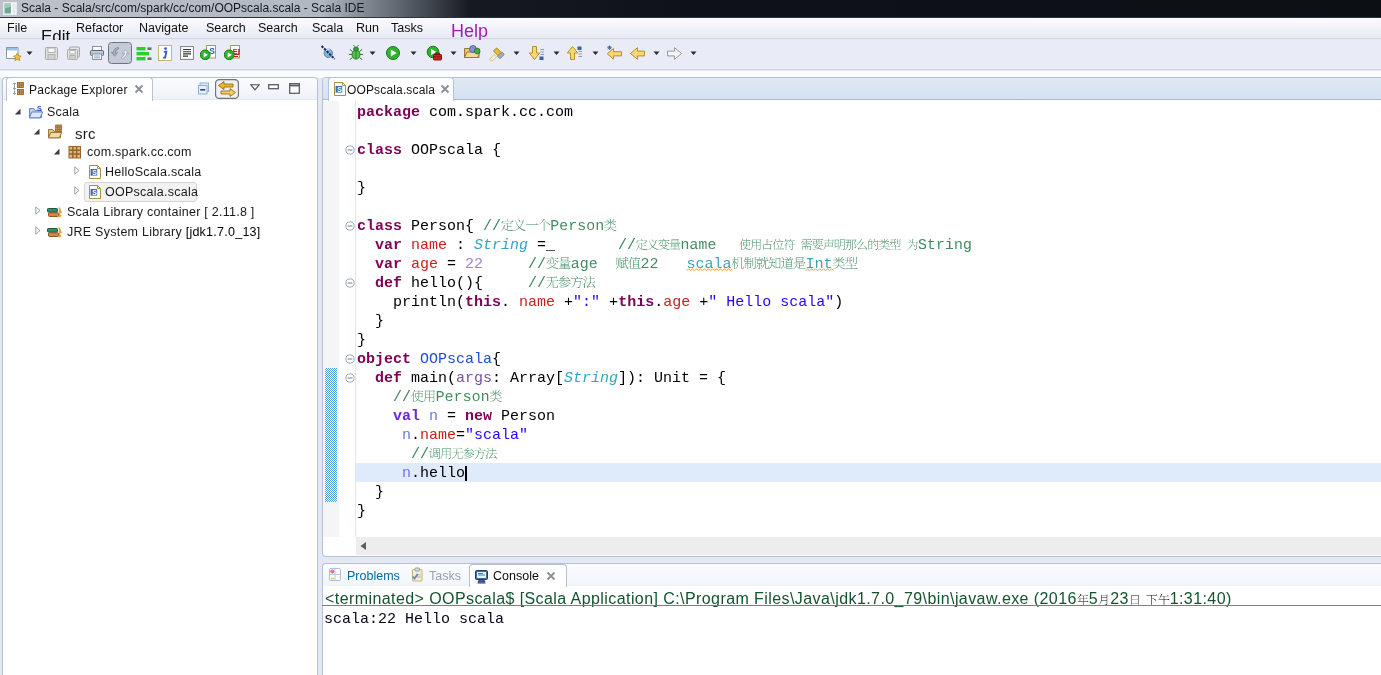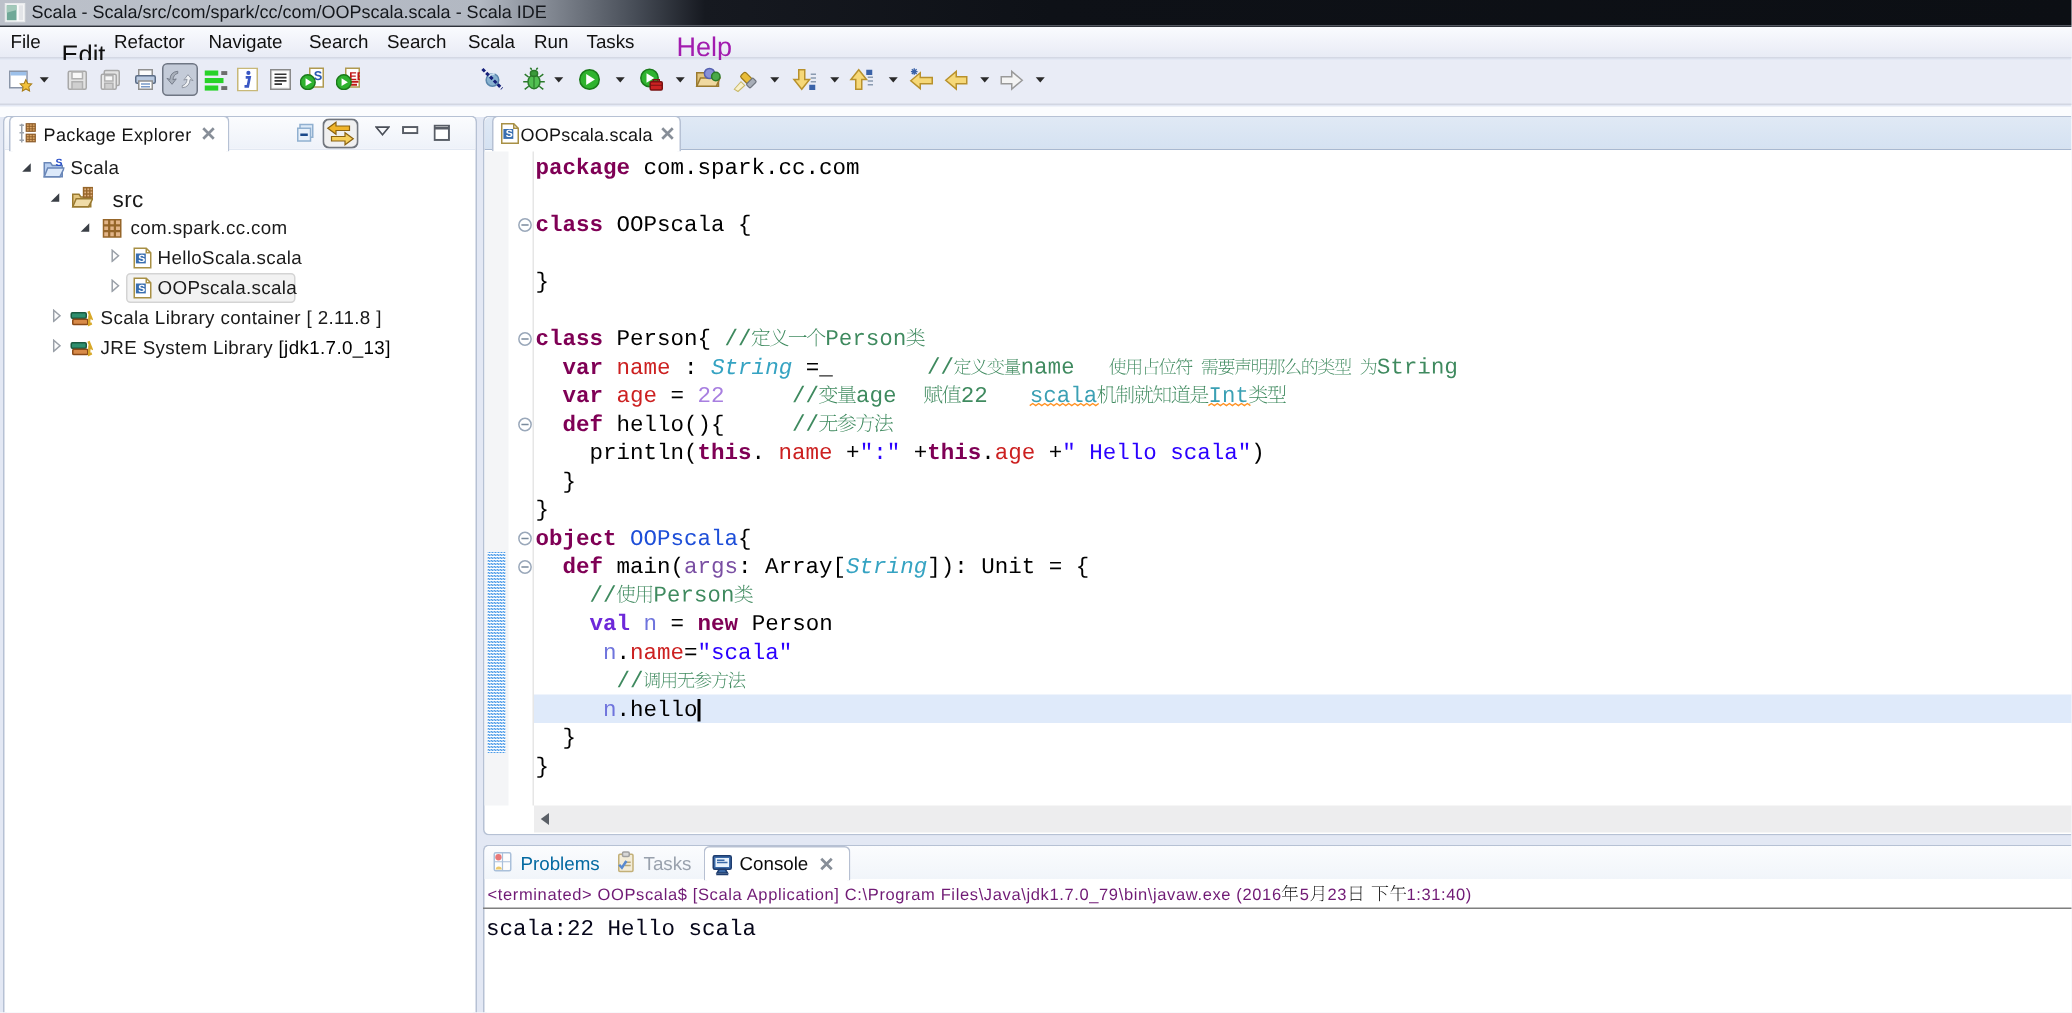--- a/index.html
+++ b/index.html
@@ -385,21 +385,21 @@
     <rect x="1.5" y="1.5" width="12" height="9" rx="1" fill="#3a6aa8" stroke="#1e3c6e"></rect>
 <rect x="3" y="3" width="9" height="6" fill="#e8f2fc"></rect>
 <path d="M4 4.5h5M4 6h7" stroke="#3a6aa8" stroke-width="0.9"></path>
 <path d="M5.5 10.5h4l1.5 2.5h-7z" fill="#3a6aa8" stroke="#1e3c6e"></path>
 <path d="M3.5 14h8" stroke="#1e3c6e" stroke-width="1"></path>
   </svg>
 <div class="abs" style="left:493px;top:569px;font-size:12.5px;color:#0a0a0a">Console</div>
 <svg class="blk" style="position:absolute;left:546px;top:571px" width="10" height="10" viewBox="0 0 10 10">
     <path d="M1.5 1.5 L8.5 8.5 M8.5 1.5 L1.5 8.5" stroke="#878e98" stroke-width="1.8"></path>
   </svg>
-<div class="abs" style="left:325px;top:590px;font-size:11px;letter-spacing:0.42px;color:#701a75;white-space:nowrap"><span style="white-space:pre">&lt;terminated&gt; OOPscala$ [Scala Application] C:\Program Files\Java\jdk1.7.0_79\bin\javaw.exe (2016</span><svg width="12" height="13" viewBox="0 0 12 13" style="vertical-align:-3px">
+<div class="abs" style="left:325px;top:590px;font-size:16px;letter-spacing:0.42px;color:#14532d;white-space:nowrap"><span style="white-space:pre">&lt;terminated&gt; OOPscala$ [Scala Application] C:\Program Files\Java\jdk1.7.0_79\bin\javaw.exe (2016</span><svg width="12" height="13" viewBox="0 0 12 13" style="vertical-align:-3px">
       <path d="M0.6 7.3H9.9L10.5 6.7Q10.5 6.7 10.6 6.8Q10.7 6.8 10.8 7Q11 7.1 11.1 7.2Q11.3 7.4 11.4 7.5Q11.4 7.7 11.1 7.7H0.7ZM6.1 1.7H6.6V10.7Q6.6 10.7 6.5 10.8Q6.4 10.9 6.2 10.9H6.1ZM2.9 4.2H9.1L9.6 3.6Q9.6 3.6 9.7 3.7Q9.8 3.8 10 3.9Q10.1 4 10.2 4.1Q10.4 4.3 10.5 4.4Q10.5 4.6 10.2 4.6H2.9ZM2.7 4.2V3.9L3.4 4.2H3.2V7.5H2.7ZM3.6 -0.2 4.5 0.2Q4.5 0.3 4.4 0.3Q4.3 0.4 4.1 0.4Q3.4 1.8 2.5 2.9Q1.6 4 0.6 4.8L0.5 4.6Q1.1 4.1 1.6 3.3Q2.2 2.6 2.7 1.7Q3.3 0.8 3.6 -0.2ZM3 1.7H9.4L9.9 1.1Q9.9 1.1 10 1.1Q10.1 1.2 10.3 1.3Q10.4 1.4 10.6 1.6Q10.8 1.7 10.9 1.9Q10.9 2 10.8 2Q10.7 2.1 10.6 2.1H2.8Z" fill="#111"></path>
     </svg>5<svg width="12" height="13" viewBox="0 0 12 13" style="vertical-align:-3px">
       <path d="M8.7 0.9H8.5L8.9 0.5L9.7 1.1Q9.7 1.2 9.5 1.3Q9.4 1.3 9.2 1.3V9.9Q9.2 10.1 9.1 10.3Q9.1 10.6 8.8 10.7Q8.6 10.8 8.1 10.9Q8 10.7 8 10.6Q7.9 10.5 7.8 10.5Q7.6 10.4 7.3 10.3Q7 10.3 6.6 10.2V10Q6.6 10 6.8 10Q7 10 7.3 10.1Q7.7 10.1 7.9 10.1Q8.2 10.1 8.3 10.1Q8.5 10.1 8.6 10Q8.7 10 8.7 9.8ZM3.1 0.9V0.8V0.5L3.7 0.9H3.6V4.6Q3.6 5.3 3.6 6Q3.5 6.7 3.3 7.4Q3.2 8 2.9 8.7Q2.5 9.3 2 9.8Q1.5 10.4 0.8 10.9L0.6 10.7Q1.4 10.1 1.9 9.4Q2.4 8.8 2.6 8Q2.9 7.2 3 6.4Q3.1 5.5 3.1 4.6ZM3.3 0.9H8.9V1.2H3.3ZM3.3 3.6H8.9V3.9H3.3ZM3.2 6.3H8.9V6.7H3.2Z" fill="#111"></path>
     </svg>23<svg width="12" height="13" viewBox="0 0 12 13" style="vertical-align:-3px">
       <path d="M2.8 5.2H9.3V5.6H2.8ZM2.8 9.4H9.3V9.8H2.8ZM9 1.1H8.9L9.2 0.7L10 1.4Q10 1.5 9.8 1.5Q9.7 1.6 9.5 1.6V10.5Q9.5 10.5 9.4 10.6Q9.3 10.6 9.2 10.7Q9.1 10.7 9 10.7H9ZM2.5 1.1V0.8L3.1 1.1H9.2V1.5H3V10.6Q3 10.6 3 10.6Q2.9 10.7 2.8 10.7Q2.7 10.8 2.6 10.8H2.5Z" fill="#111"></path>
     </svg> <svg width="24" height="13" viewBox="0 0 24 13" style="vertical-align:-3px">
       <path d="M5.8 3.8Q6.8 4.1 7.6 4.4Q8.3 4.8 8.8 5.1Q9.3 5.4 9.6 5.7Q9.9 6 10.1 6.2Q10.2 6.4 10.2 6.6Q10.2 6.7 10.1 6.8Q9.9 6.9 9.8 6.8Q9.5 6.4 9 6Q8.5 5.6 8 5.2Q7.4 4.9 6.8 4.5Q6.2 4.2 5.7 4ZM6 10.6Q6 10.7 5.9 10.7Q5.9 10.8 5.8 10.8Q5.7 10.9 5.5 10.9H5.4V1H6ZM10.5 0.4Q10.5 0.4 10.6 0.4Q10.7 0.5 10.8 0.6Q11 0.8 11.2 0.9Q11.3 1.1 11.5 1.2Q11.4 1.4 11.2 1.4H0.6L0.5 1H9.9Z M17.7 1.9H18.3V10.7Q18.3 10.7 18.1 10.8Q18 10.9 17.8 10.9H17.7ZM14.8 1.9H21.1L21.6 1.3Q21.6 1.3 21.7 1.4Q21.8 1.4 22 1.6Q22.1 1.7 22.3 1.8Q22.5 1.9 22.6 2.1Q22.6 2.2 22.5 2.2Q22.4 2.3 22.3 2.3H14.8ZM12.6 5.6H21.9L22.5 4.9Q22.5 4.9 22.6 5Q22.7 5.1 22.8 5.2Q23 5.3 23.1 5.4Q23.3 5.6 23.4 5.7Q23.4 5.9 23.1 5.9H12.7ZM15.3 -0.1 16.3 0.2Q16.3 0.3 16.2 0.4Q16.1 0.4 15.9 0.4Q15.4 1.8 14.7 3Q14 4.1 13.1 4.9L13 4.8Q13.4 4.2 13.9 3.4Q14.3 2.6 14.7 1.7Q15.1 0.8 15.3 -0.1Z" fill="#111"></path>
     </svg>1:31:40)</div>
 <div class="abs" style="left:322px;top:605px;width:1059px;height:1px;background:#7f7f7f"></div>
 <pre class="abs" style="left:324px;top:610px;font-size:15px;line-height:19px;color:#06061a">scala:22 Hello scala</pre>

